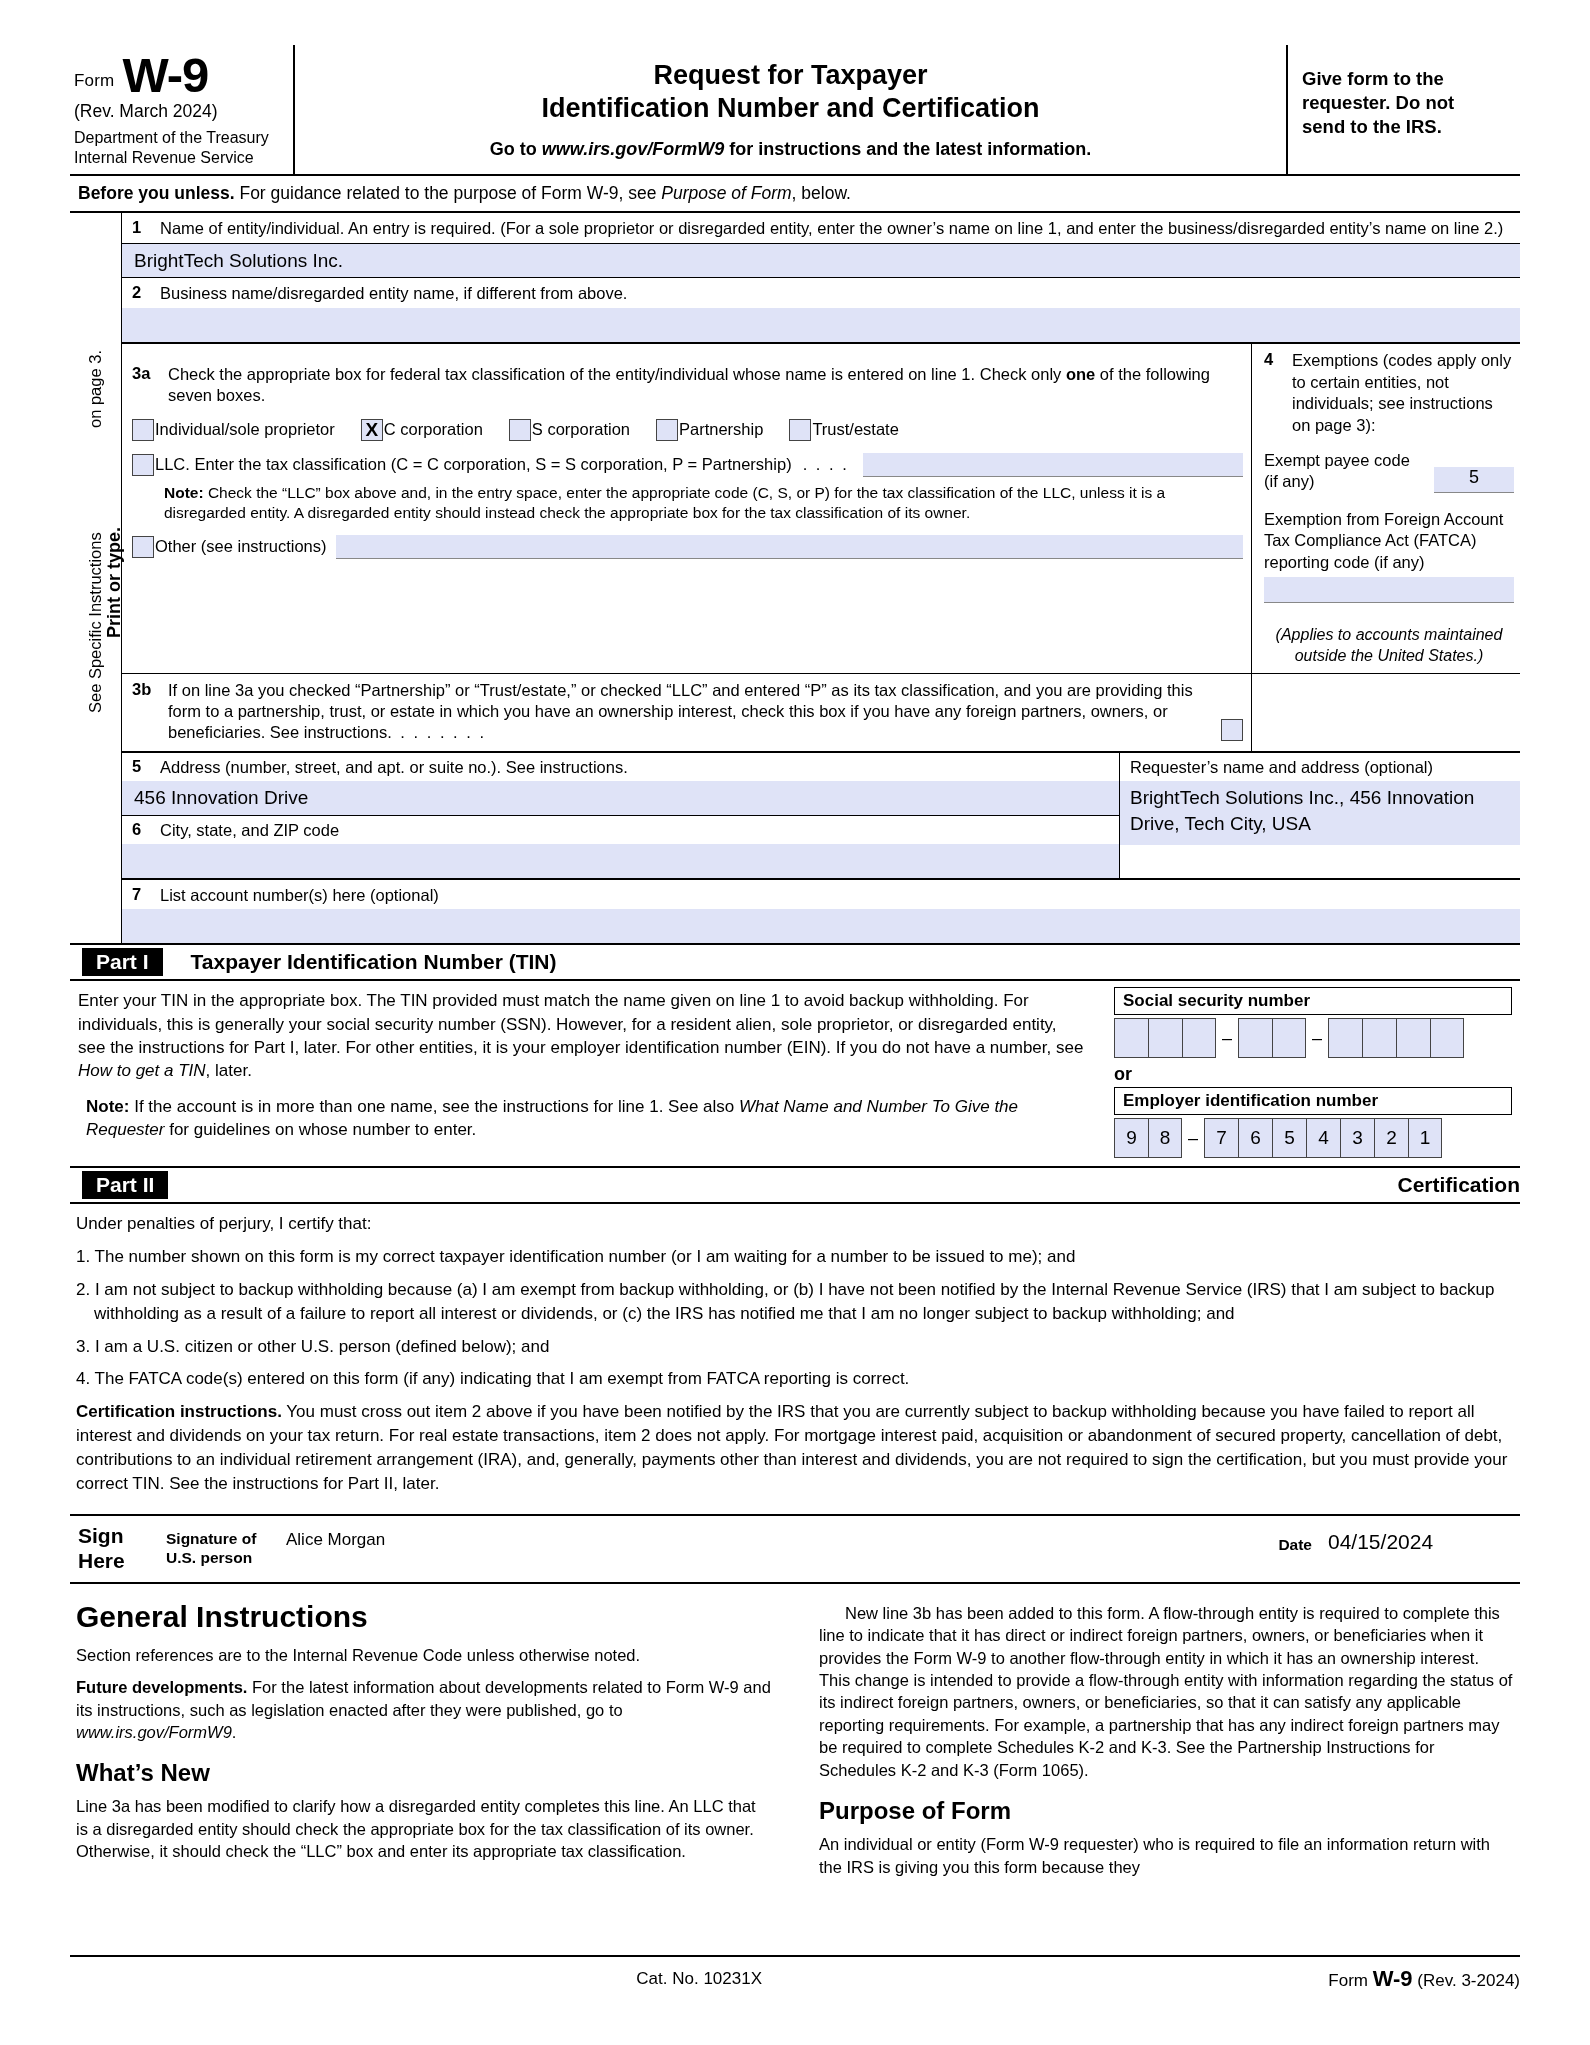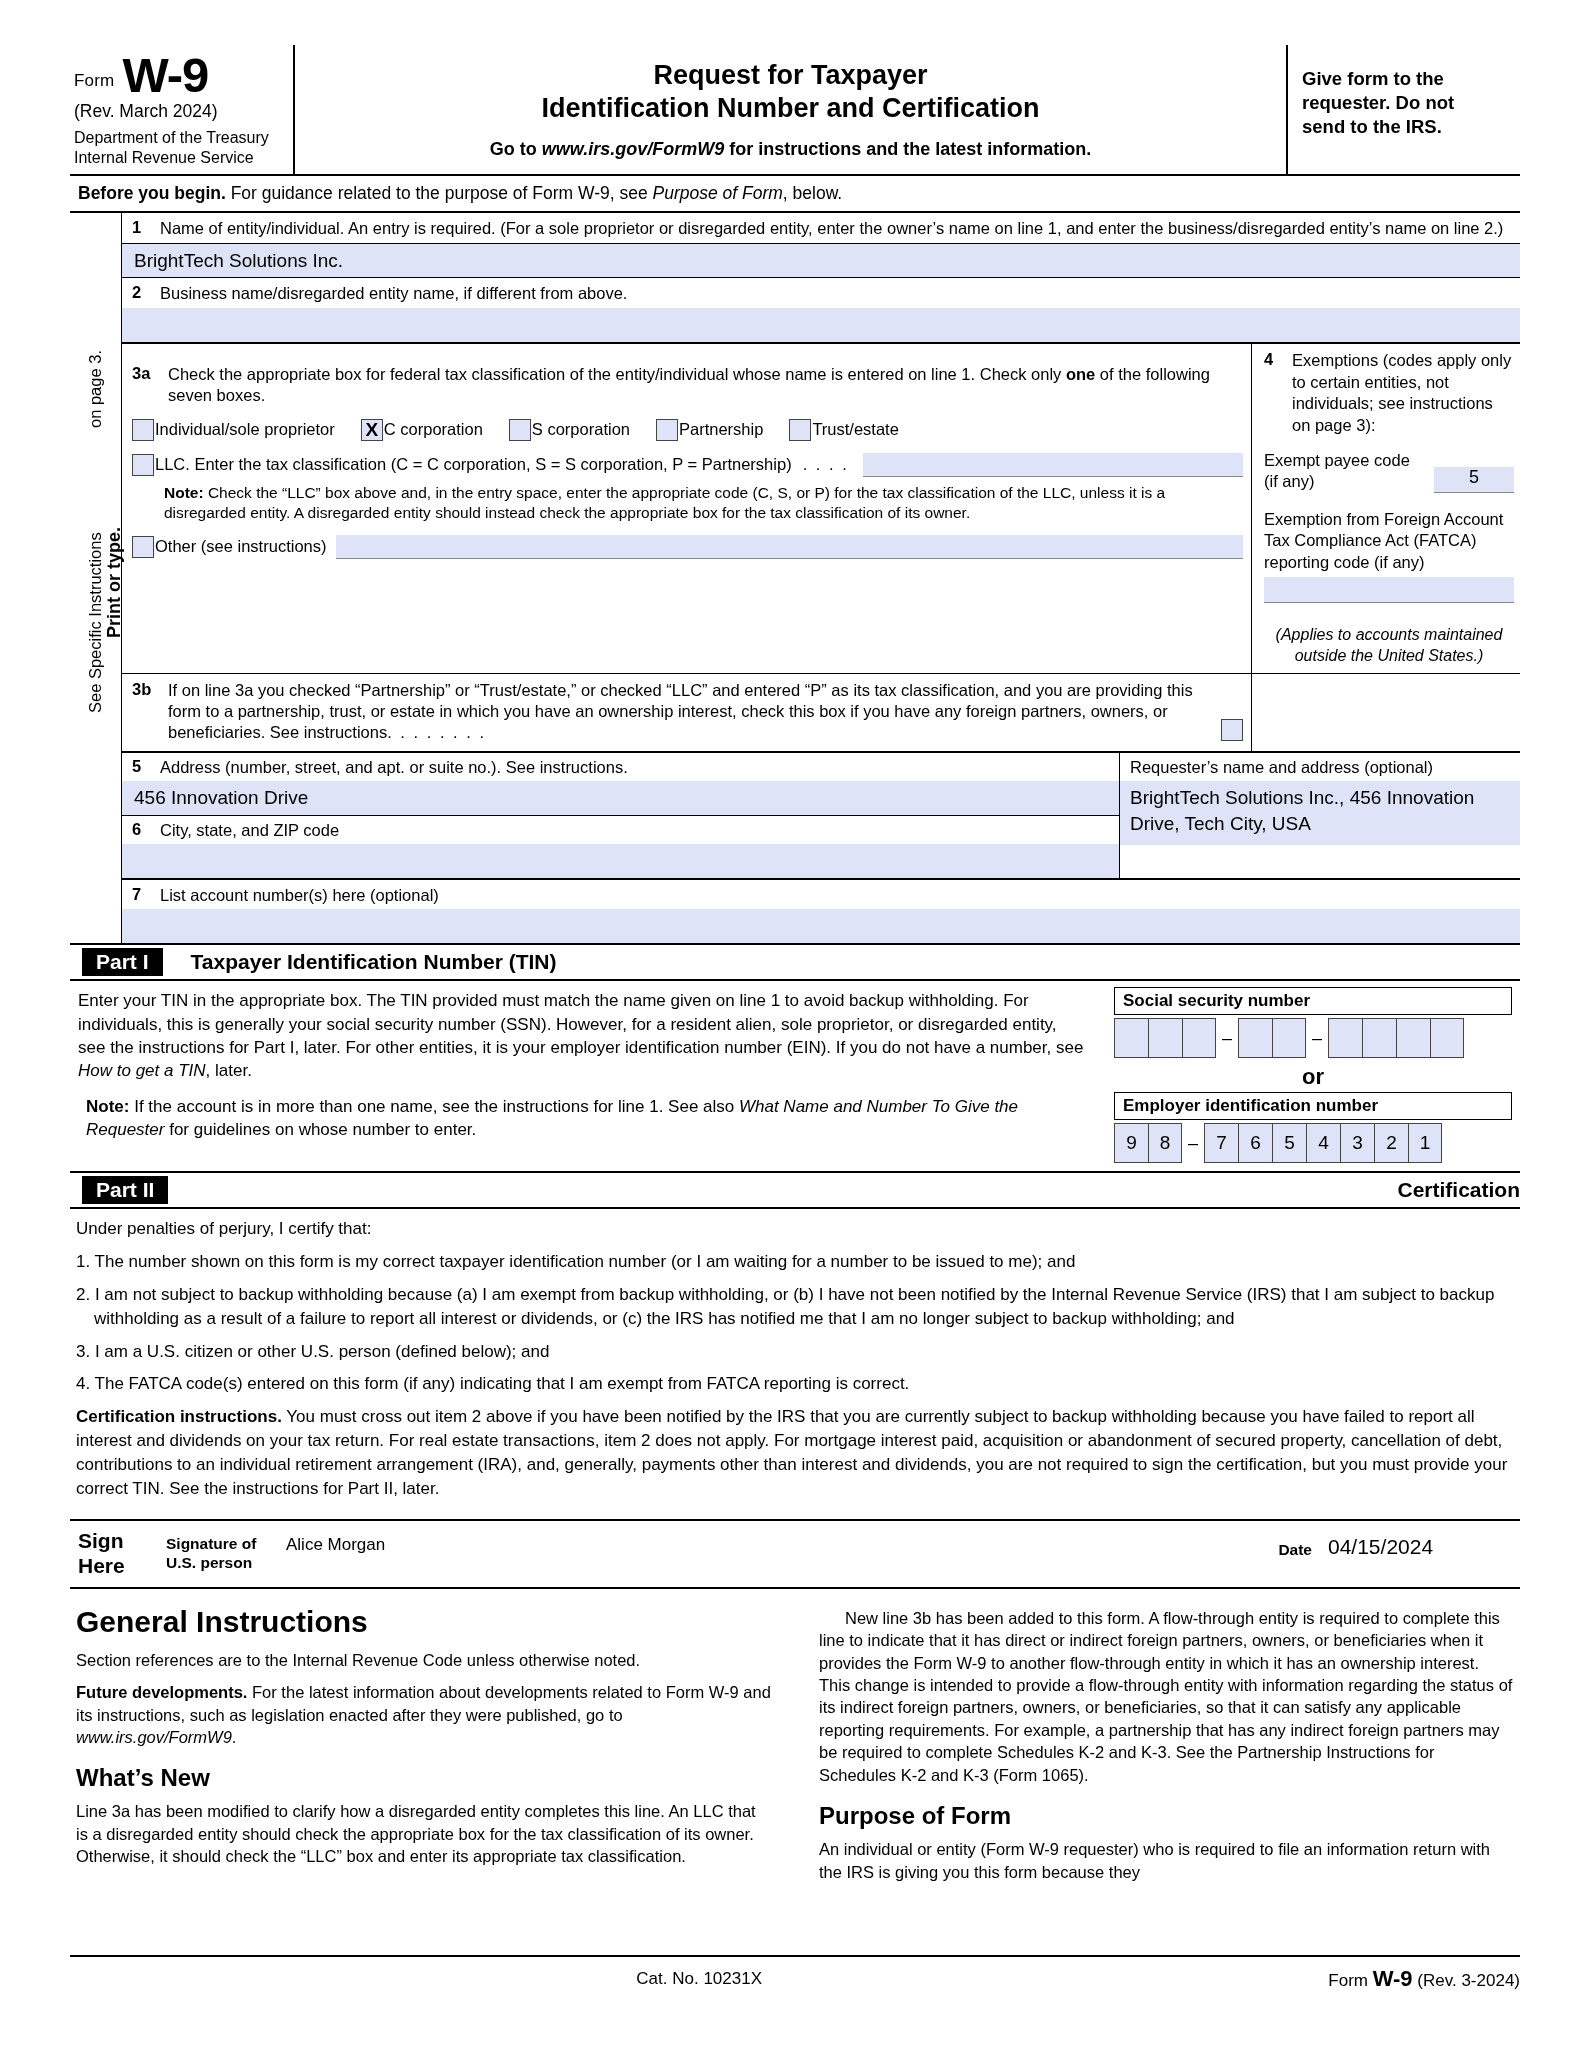--- a/index.html
+++ b/index.html
@@ -104,21 +104,21 @@
   .tin-left i { font-style:italic; }
   .tin-left b { font-weight:bold; }
   .tin-right { width:420px; padding:6px 8px 8px 14px; }
   .tin-hdr { border:1.5px solid #000; font-weight:bold; font-size:17px; padding:3px 0 3px 8px; }
   .boxes { display:flex; align-items:center; margin-top:3px; }
   .dbox { width:34px; height:40px; border:1.5px solid #444; background:#dfe3f7;
           display:flex; align-items:center; justify-content:center; font-size:19px;
           border-right-width:0; }
   .dbox.last { border-right-width:1.5px; }
   .dash { width:22px; text-align:center; font-size:18px; }
-  .ortxt { font-weight:bold; font-size:22px; margin:6px 0 2px 0;text-align:center; }
+  .ortxt { font-weight:bold; font-size:18px; margin:6px 0 2px 0; }
 
   
   .cert { padding:8px 6px 10px 6px; font-size:17px; line-height:1.4; }
   .cert p { margin:0 0 9px 0; }
   .cert .ind { padding-left:18px; text-indent:-18px; }
   .cert b { font-weight:bold; }
 
   
   .signwrap { display:flex; align-items:stretch; border-top:2.5px solid #000;
               border-bottom:2.5px solid #000; }
@@ -166,21 +166,21 @@
       <div class="hdr-goto"><span>Go to </span><i>www.irs.gov/FormW9</i><span> for instructions and the latest information.</span></div>
     </div>
     <div class="hdr-right">
       <div class="hdr-give">Give form to the</div>
       <div class="hdr-give">requester. Do not</div>
       <div class="hdr-give">send to the IRS.</div>
     </div>
   </div>
 
   <div class="before">
-    <b>Before you begin.</b><span> For guidance related to the purpose of Form W-9, see </span><i>Purpose of Form</i><span>, below.</span>
+    <b>Before you unless.</b><span> For guidance related to the purpose of Form W-9, see </span><i>Purpose of Form</i><span>, below.</span>
   </div>
 
   <div class="bodywrap">
     <div class="rail">
       <span class="r1">Print or type.</span>
       <span class="r2">See Specific Instructions</span>
       <span class="r3">on page 3.</span>
     </div>
 
     <div class="colmain">

